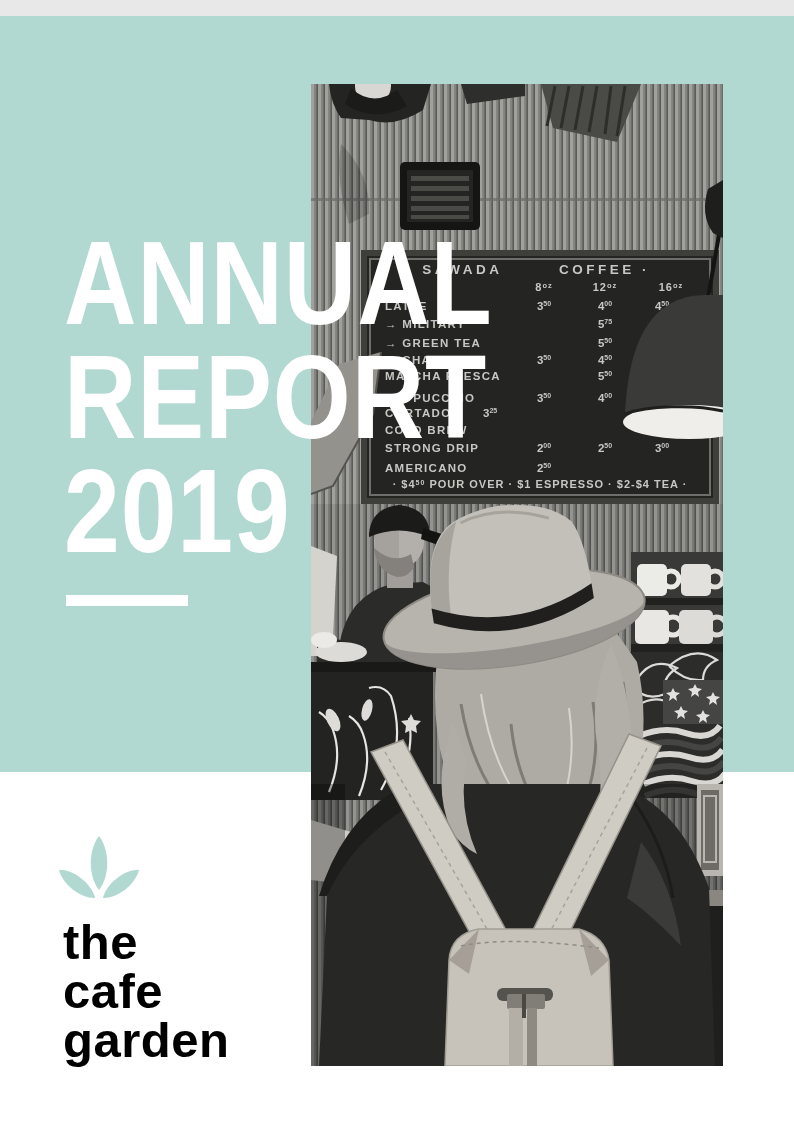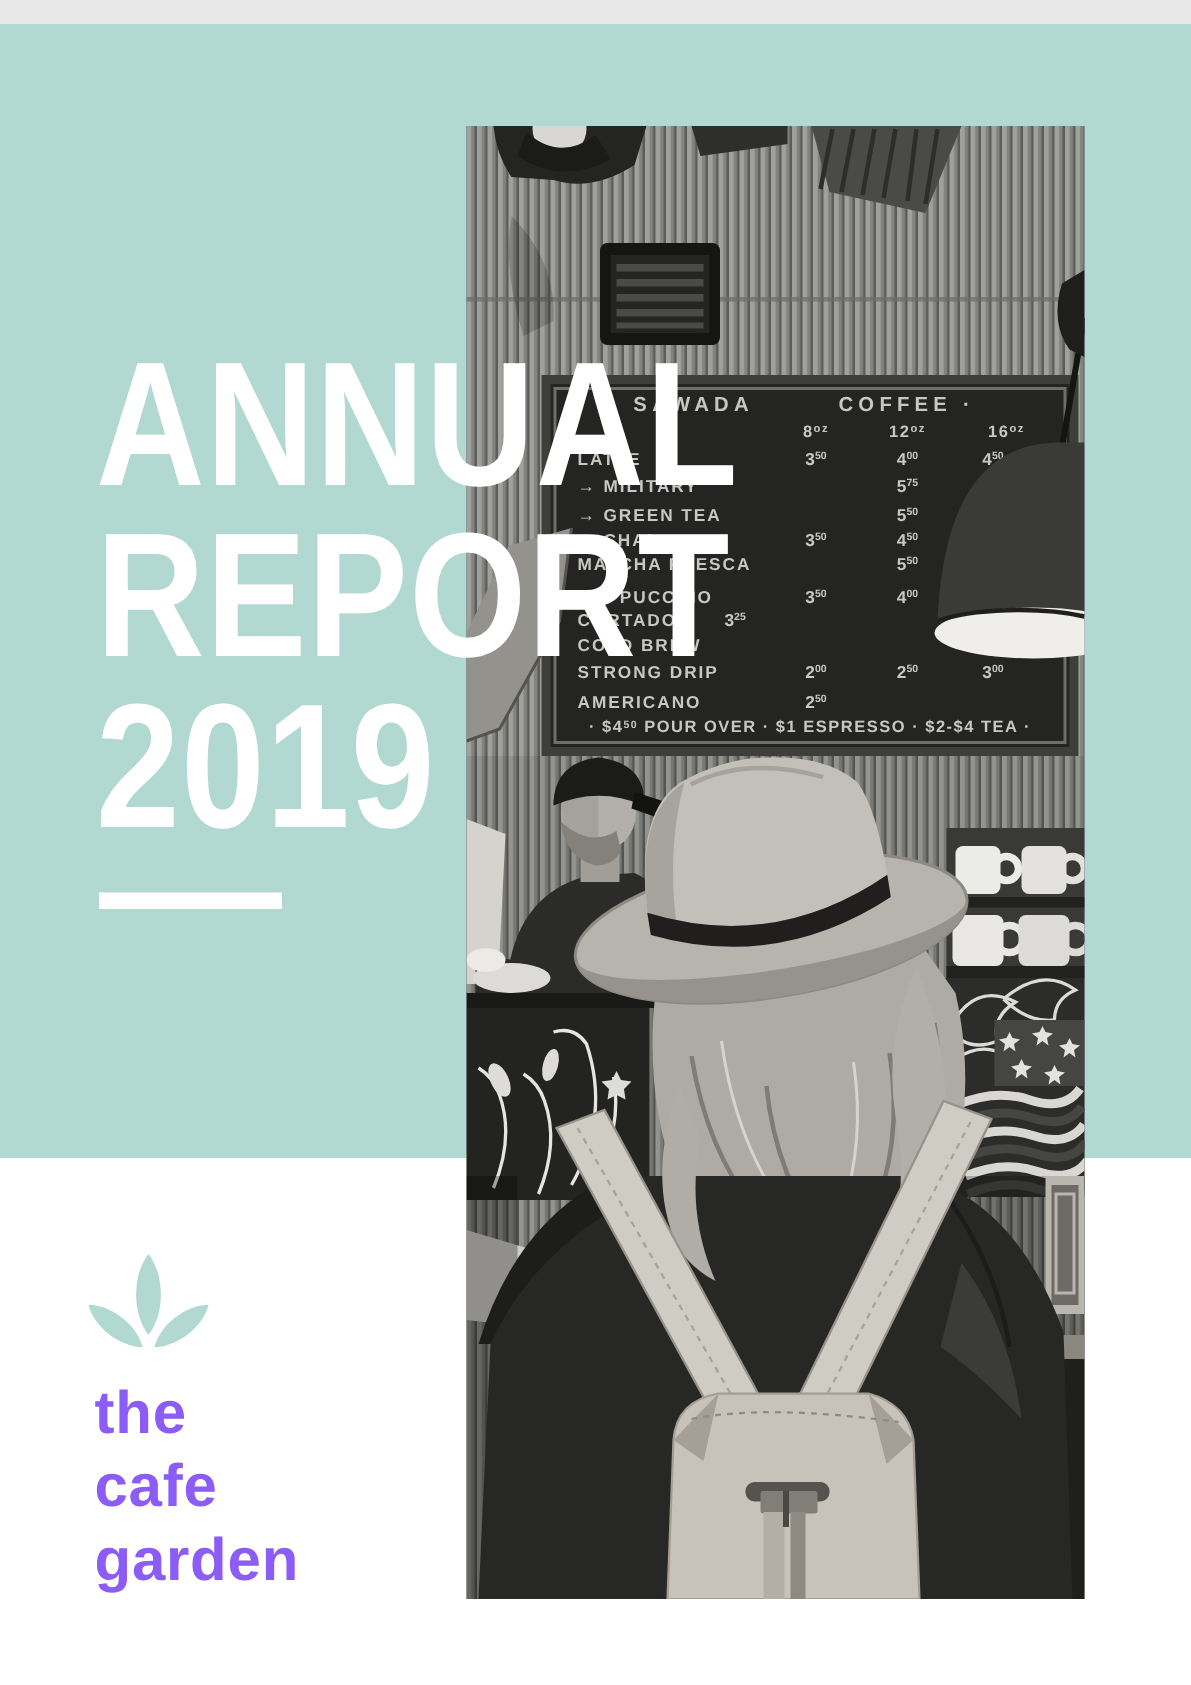--- a/index.html
+++ b/index.html
@@ -6,22 +6,22 @@
   .page{position:relative;width:794px;height:1123px;background:#ffffff;overflow:hidden;
         font-family:"Liberation Sans","DejaVu Sans",sans-serif;margin:16px auto;}
   .green-block{position:absolute;left:0;top:0;width:794px;height:756px;background:#b2d9d1;}
   .photo{position:absolute;left:311px;top:68px;width:412px;height:982px;z-index:2;background:#6f6f6d;}
   .photo svg{display:block;width:100%;height:100%;}
   .title{position:absolute;left:64px;top:210px;z-index:3;color:#ffffff;
          font-size:118px;line-height:114px;font-weight:700;letter-spacing:1px;
          transform:scaleX(0.85);transform-origin:left top;white-space:nowrap;}
   .dash{position:absolute;left:66px;top:579px;width:122px;height:11px;background:#ffffff;z-index:3;}
   .logo{position:absolute;left:58px;top:817px;width:82px;height:72px;z-index:3;}
-  .brand{position:absolute;left:63px;top:902px;z-index:3;color:#8b5cf6;
-         font-size:40px;line-height:49px;font-weight:700;letter-spacing:0.5px;}
+  .brand{position:absolute;left:63px;top:902px;z-index:3;color:#000000;
+         font-size:49px;line-height:49px;font-weight:700;letter-spacing:0.5px;}
 </style>
 </head>
 <body>
 
 <div class="page">
 
   <div class="green-block"></div>
 
   <div class="photo">
     <svg viewBox="0 0 412 982" xmlns="http://www.w3.org/2000/svg">

